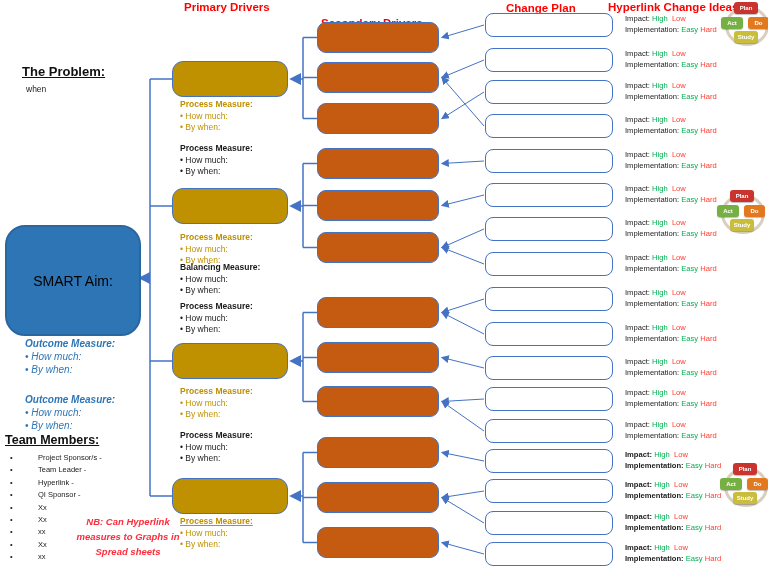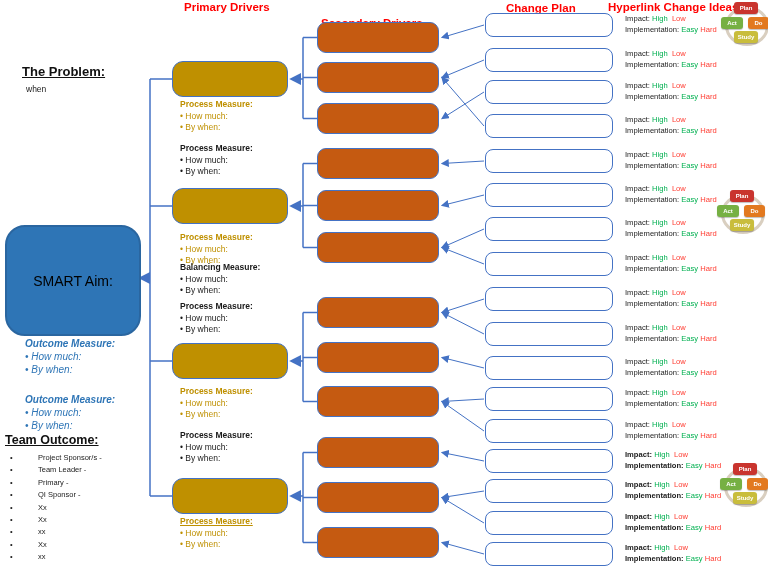--- a/index.html
+++ b/index.html
@@ -112,33 +112,38 @@
       <div class="m-title">Outcome Measure:</div>
       <div class="m-bullet">• How much:</div>
       <div class="m-bullet">• By when:</div>
     </div>
   <div id="outcome-2" class="outcome" style="top:393px;">
       <div class="m-title">Outcome Measure:</div>
       <div class="m-bullet">• How much:</div>
       <div class="m-bullet">• By when:</div>
     </div>
 
-  <div id="team-label">Team Outcome:</div>
+  <div id="team-label">Team Members:</div>
   <div id="team-list">
       <div class="trow"><span class="b">•</span><span>Project Sponsor/s -</span></div>
       <div class="trow"><span class="b">•</span><span>Team Leader -</span></div>
-      <div class="trow"><span class="b">•</span><span>Primary -</span></div>
+      <div class="trow"><span class="b">•</span><span>Hyperlink -</span></div>
       <div class="trow"><span class="b">•</span><span>QI Sponsor -</span></div>
       <div class="trow"><span class="b">•</span><span>Xx</span></div>
       <div class="trow"><span class="b">•</span><span>Xx</span></div>
       <div class="trow"><span class="b">•</span><span>xx</span></div>
       <div class="trow"><span class="b">•</span><span>Xx</span></div>
       <div class="trow"><span class="b">•</span><span>xx</span></div>
     </div>
 
+  <div id="nb-note">
+      <div>NB:  Can Hyperlink</div>
+      <div>measures to Graphs in</div>
+      <div>Spread sheets</div>
+    </div>
 
   <div id="gold-layer">
       <div class="gold-box" style="top: 61px;"></div>
       <div class="gold-box" style="top: 188px;"></div>
       <div class="gold-box" style="top: 343px;"></div>
       <div class="gold-box" style="top: 478px;"></div>
     </div>
   <div id="orange-layer">
       <div class="orange-box" style="top: 22px;"></div>
       <div class="orange-box" style="top: 62px;"></div>

